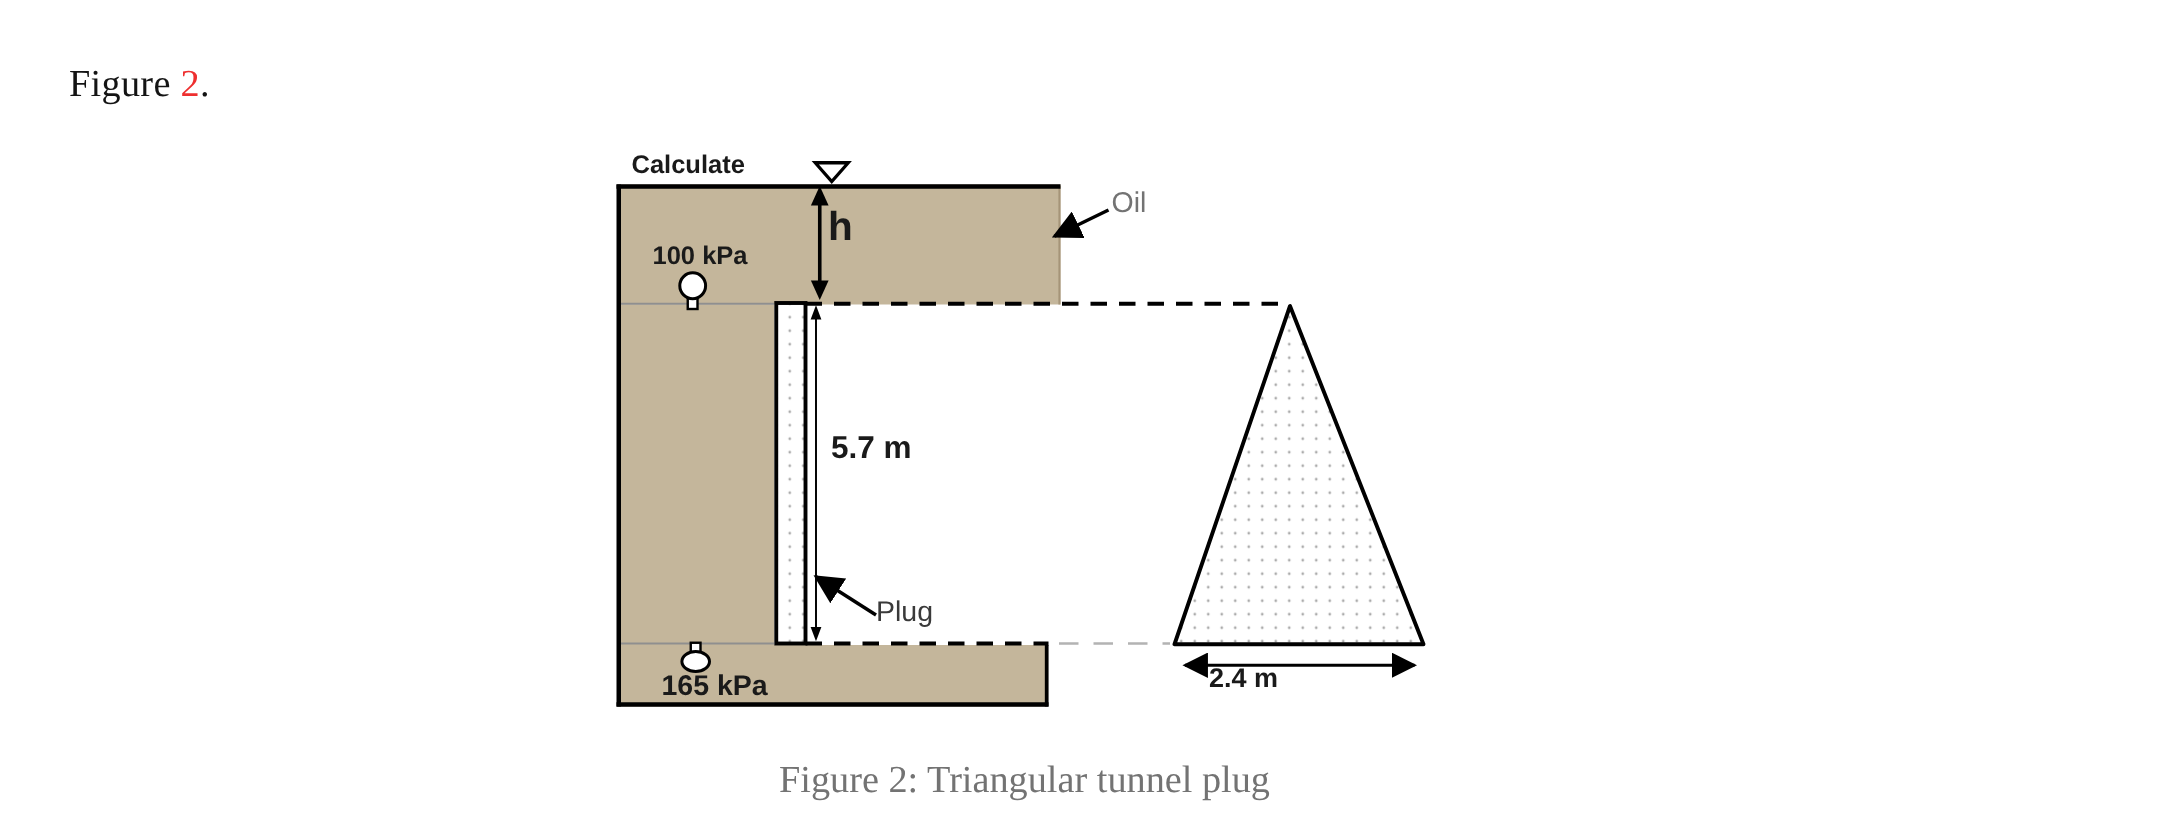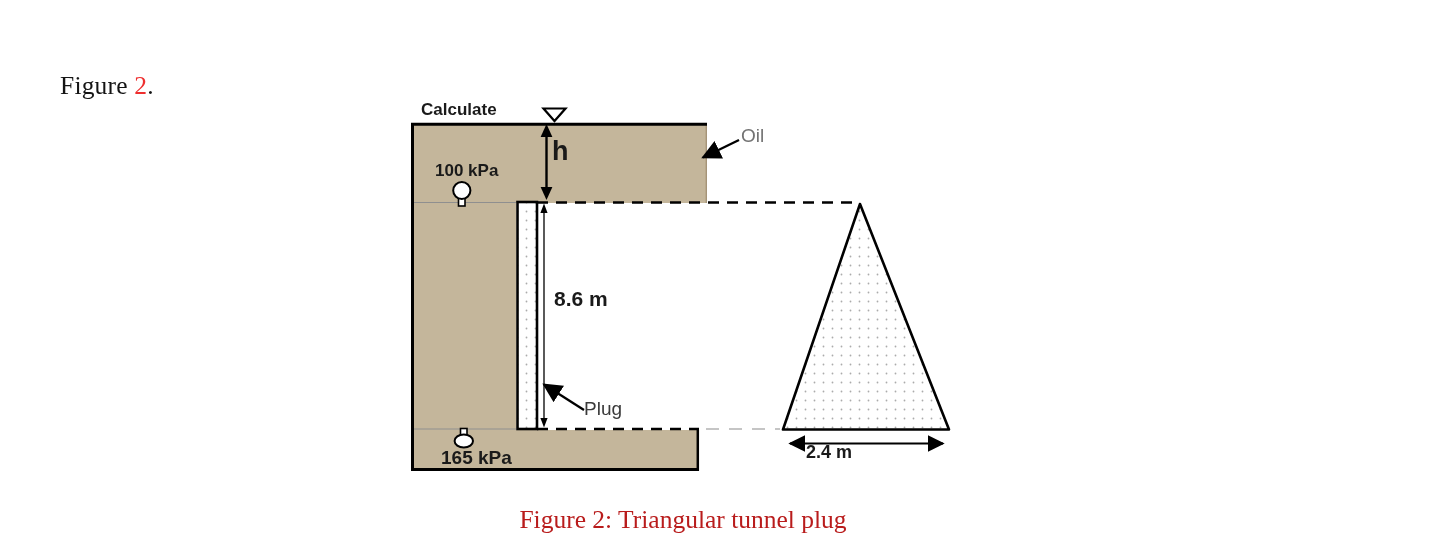--- a/index.html
+++ b/index.html
@@ -2,39 +2,39 @@
 <html><head>
 <meta charset="utf-8">
 <style>
   html,body{margin:0;padding:0;background:#ffffff;}
   .page{position:relative;width:1443px;height:558px;background:#fff;overflow:hidden;
         font-family:"Liberation Sans",sans-serif;}
   .prose{position:absolute;font-family:"Liberation Serif",serif;font-size:25.5px;
          color:#141414;letter-spacing:.2px;white-space:nowrap;}
   .ref{color:#ee2f2f;}
   .caption{position:absolute;left:0;width:1366px;top:505px;text-align:center;
-           font-family:"Liberation Serif",serif;font-size:25.5px;color:#b91c1c;}
+           font-family:"Liberation Serif",serif;font-size:25.5px;color:#737373;}
   .lbl{position:absolute;color:#1a1a1a;white-space:nowrap;}
   .b{font-weight:bold;}
   .lbl-atmosphere{left:421px;top:100px;font-size:17px;}
   .lbl-gauge-top{left:435px;top:161px;font-size:17px;}
   .lbl-depth{left:552px;top:136px;font-size:27px;}
   .lbl-plug-height{left:554px;top:287px;font-size:21px;}
   .lbl-oil{left:741px;top:125px;font-size:19px;font-weight:normal;color:#737373;}
   .lbl-plug{left:584px;top:398px;font-size:19px;font-weight:normal;color:#3a3a3a;}
   .lbl-gauge-bottom{left:441px;top:447px;font-size:19px;}
   .lbl-base-width{left:806px;top:442px;width:120px;text-align:left;font-size:18px;}
   svg{position:absolute;left:0;top:0;}
 </style>
 </head>
 <body>
 
 <div class="page">
 
-  <div class="prose" style="left:60px;top:41px;margin-top:30px;"><span>Figure </span><span class="ref" style="color: rgb(238, 47, 47);">2</span><span>.</span></div>
+  <div class="prose" style="left:46px;top:41px;"><span>Figure </span><span class="ref" style="color: rgb(238, 47, 47);">2</span><span>.</span></div>
 
   <svg width="1443" height="558" viewBox="0 0 1443 558">
     <defs>
       <pattern id="dots" width="9" height="9" patternUnits="userSpaceOnUse">
         <rect width="9" height="9" fill="#ffffff"></rect>
         <circle cx="4.5" cy="4.5" r="0.9" fill="#ababab"></circle>
       </pattern>
       <marker id="arw" viewBox="0 0 10 10" refX="9" refY="5" markerWidth="8.5" markerHeight="8.5" orient="auto-start-reverse">
           <path d="M0,0 L10,5 L0,10 z" fill="#000"></path>
         </marker>
@@ -89,21 +89,21 @@
 
     <g>
       <rect x="460.5" y="428.5" width="6.5" height="11" fill="#fff" stroke="#000" stroke-width="1.6"></rect>
       <ellipse cx="463.8" cy="441" rx="9.2" ry="6.6" fill="#fff" stroke="#000" stroke-width="2"></ellipse>
     </g>
   </svg>
 
   <div class="lbl b lbl-atmosphere">Calculate</div>
   <div class="lbl b lbl-gauge-top">100 kPa</div>
   <div class="lbl b lbl-depth">h</div>
-  <div class="lbl b lbl-plug-height">8.6 m</div>
+  <div class="lbl b lbl-plug-height">5.7 m</div>
   <div class="lbl lbl-oil">Oil</div>
   <div class="lbl lbl-plug">Plug</div>
   <div class="lbl b lbl-gauge-bottom">165 kPa</div>
   <div class="lbl b lbl-base-width">2.4 m</div>
 
   <div class="caption">Figure 2: Triangular tunnel plug</div>
 
 </div>
 
 </body></html>

